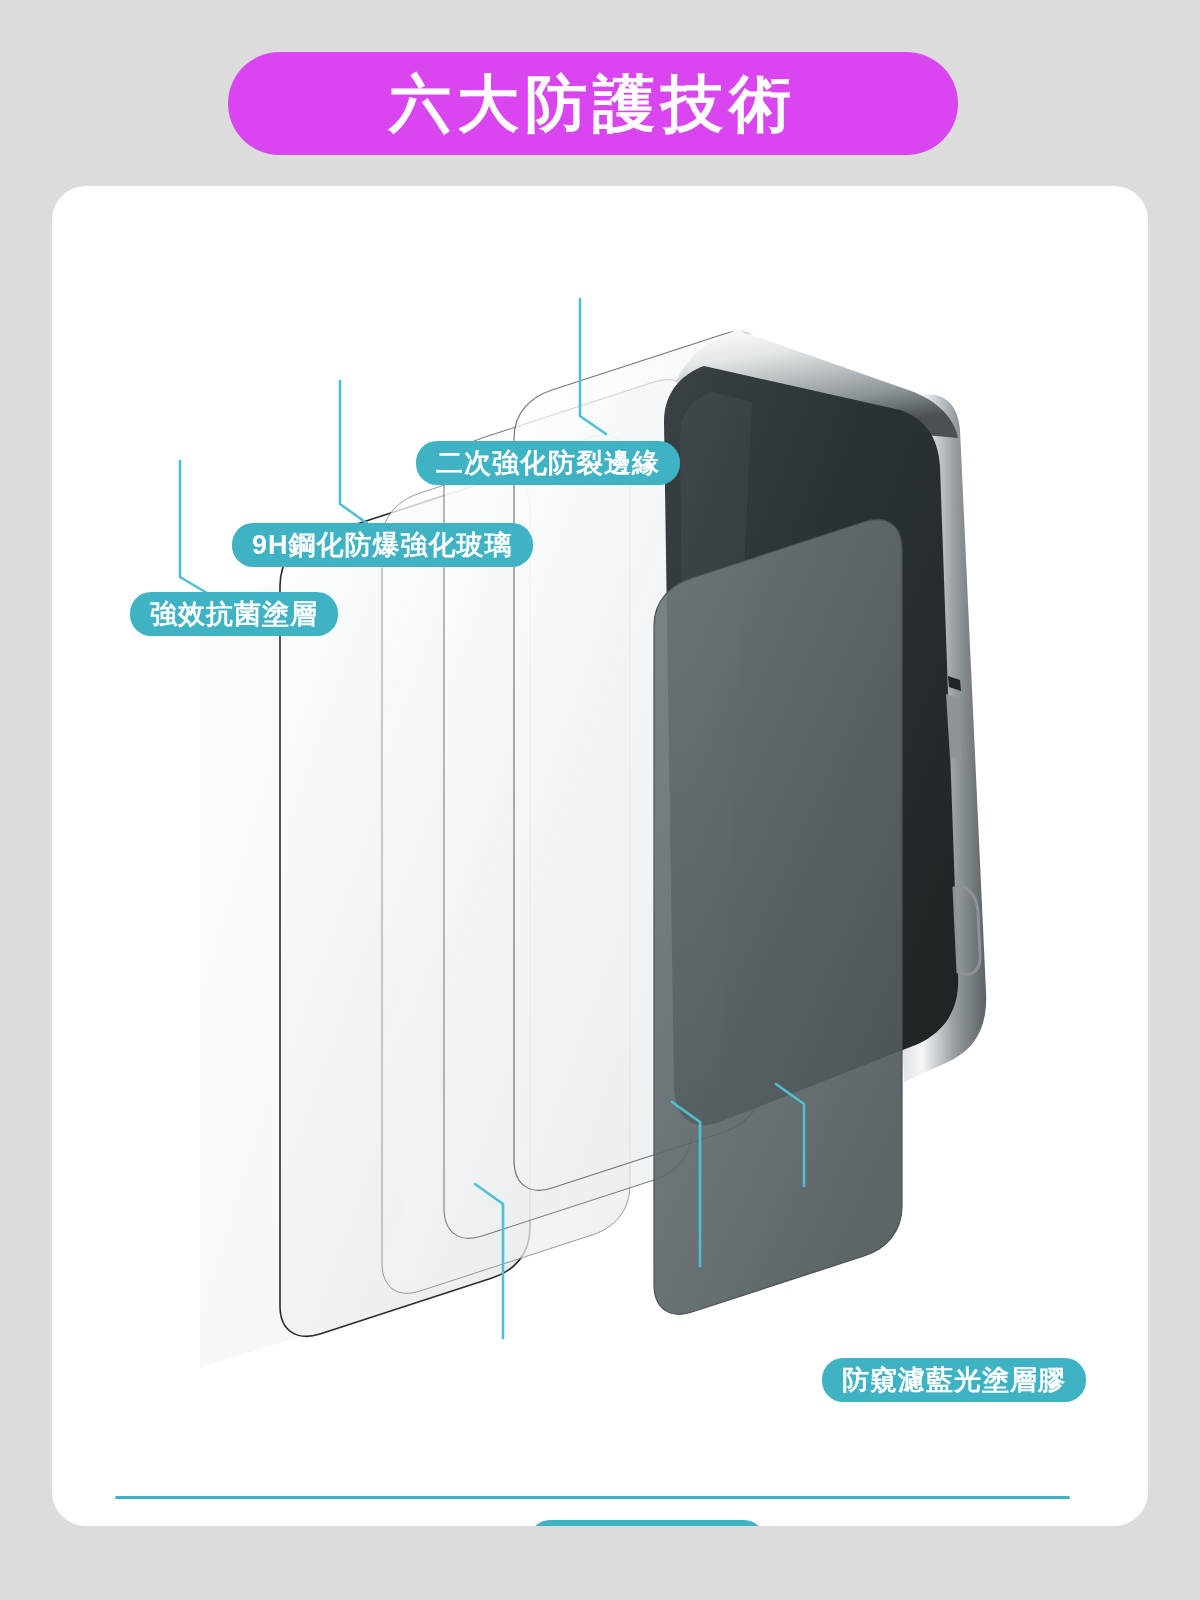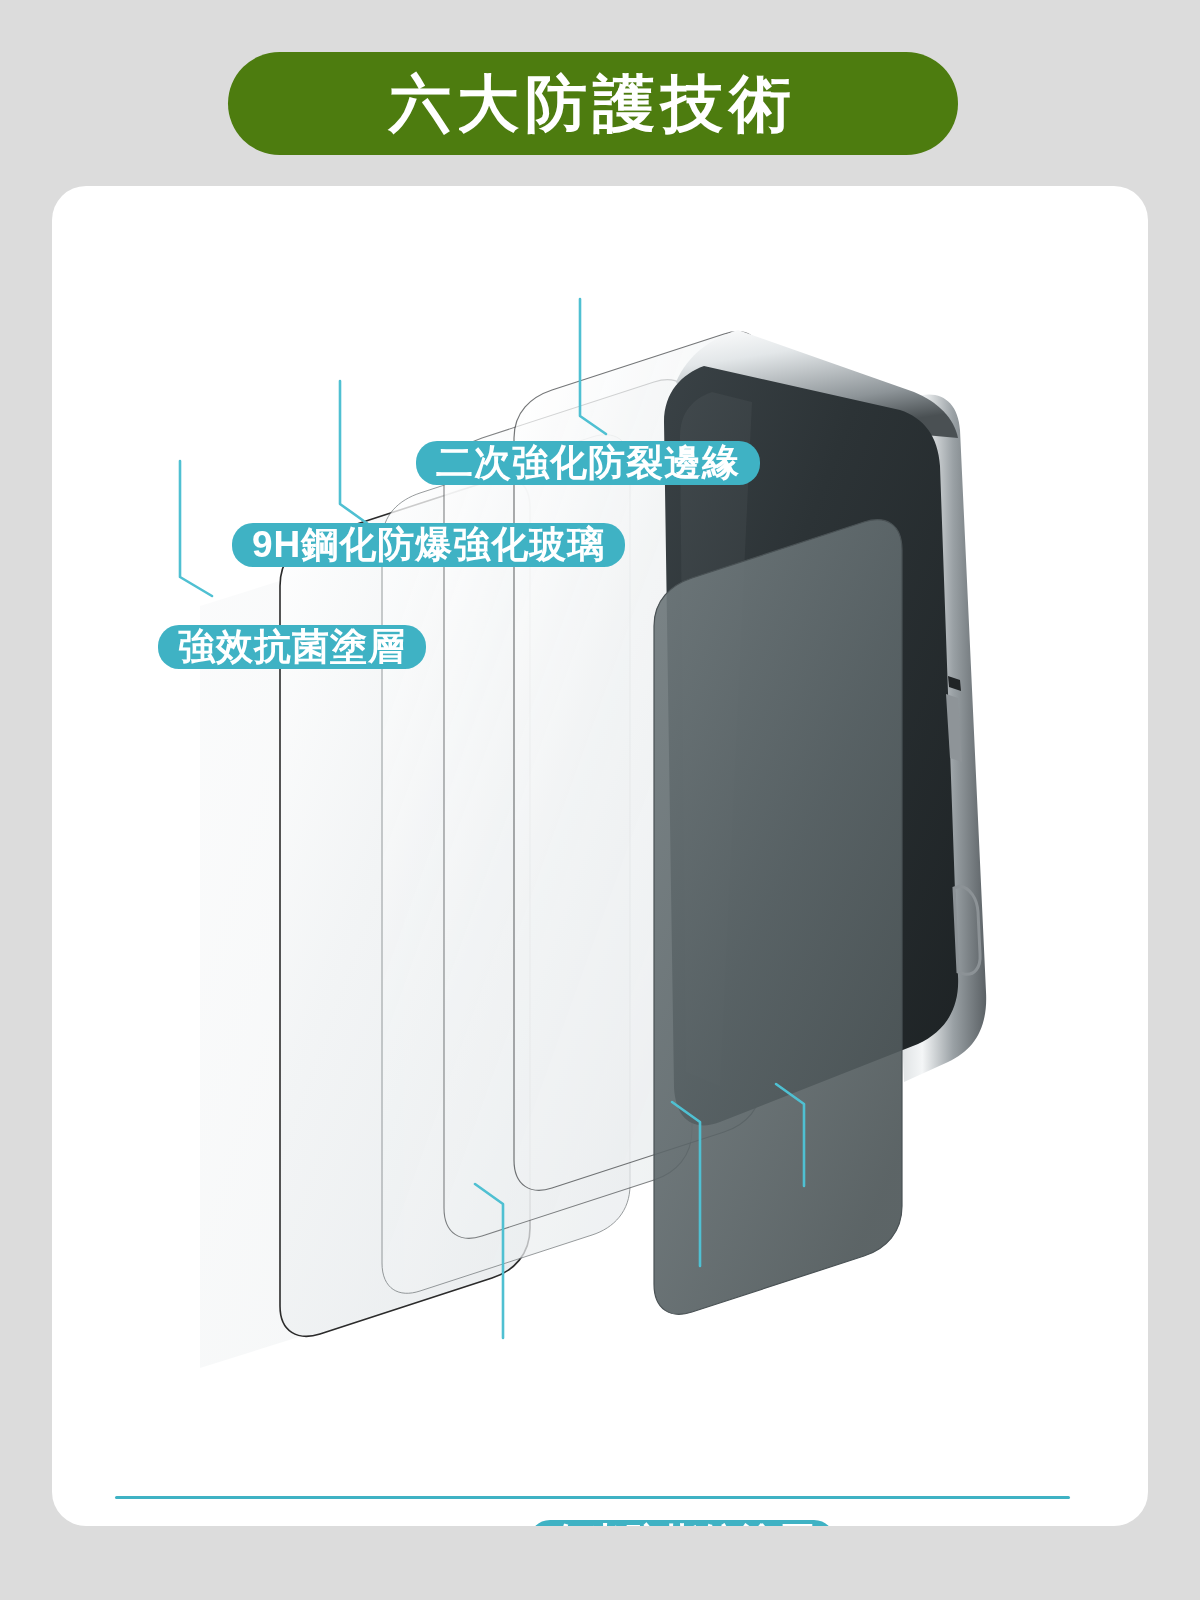--- a/index.html
+++ b/index.html
@@ -15,21 +15,21 @@
     font-family: "Liberation Sans", "DejaVu Sans", sans-serif;
   }
 
   
   #title-pill {
     position: absolute;
     left: 228px;
     top: 52px;
     width: 730px;
     height: 103px;
-    background: #4d7c0f;
+    background: #d946ef;
     border-radius: 52px;
     display: flex;
     align-items: center;
     justify-content: center;
   }
   #title-text {
     color: #ffffff;
     font-size: 62px;
     font-weight: bold;
     letter-spacing: 6px;
@@ -61,34 +61,34 @@
     width: 1096px;
     height: 1340px;
   }
 
   
   .label-pill {
     position: absolute;
     background: #3fb2c4;
     border-radius: 21px;
     color: #ffffff;
-    font-size: 37px;
+    font-size: 27px;
     font-weight: bold;
     letter-spacing: 1px;
     white-space: nowrap;
     display: flex;
     align-items: center;
     justify-content: center;
     padding: 0 20px;
     height: 44px;
     box-sizing: border-box;
   }
   #label-edge      { left: 364px; top: 255px; }
   #label-9h        { left: 180px; top: 337px; }
-  #label-anti      { left: 78px;  top: 439px; margin-left: 28px; }
+  #label-anti      { left: 78px;  top: 406px; }
   #label-privacy   { left: 770px; top: 1172px; }
   #label-ar        { left: 666px; top: 1261px; }
   #label-nano      { left: 477px; top: 1334px; }
 
   
   #bottom-divider {
     position: absolute;
     left: 115px;
     top: 1496px;
     width: 955px;
@@ -228,20 +228,21 @@
         <path d="M 423 998 L 451 1018 L 451 1152"></path>
       </g>
     </svg>
 
     <div class="label-pill" id="label-edge">二次強化防裂邊緣</div>
 
     <div class="label-pill" id="label-9h">9H鋼化防爆強化玻璃</div>
 
     <div class="label-pill" id="label-anti">強效抗菌塗層</div>
 
+    <div class="label-pill" id="label-privacy">防窺濾藍光塗層膠</div>
 
 
     <div class="label-pill" id="label-nano">奈米防指紋塗層</div>
 
   </div>
 </div>
 
 <div id="bottom-divider"></div>
 
 </body></html>

